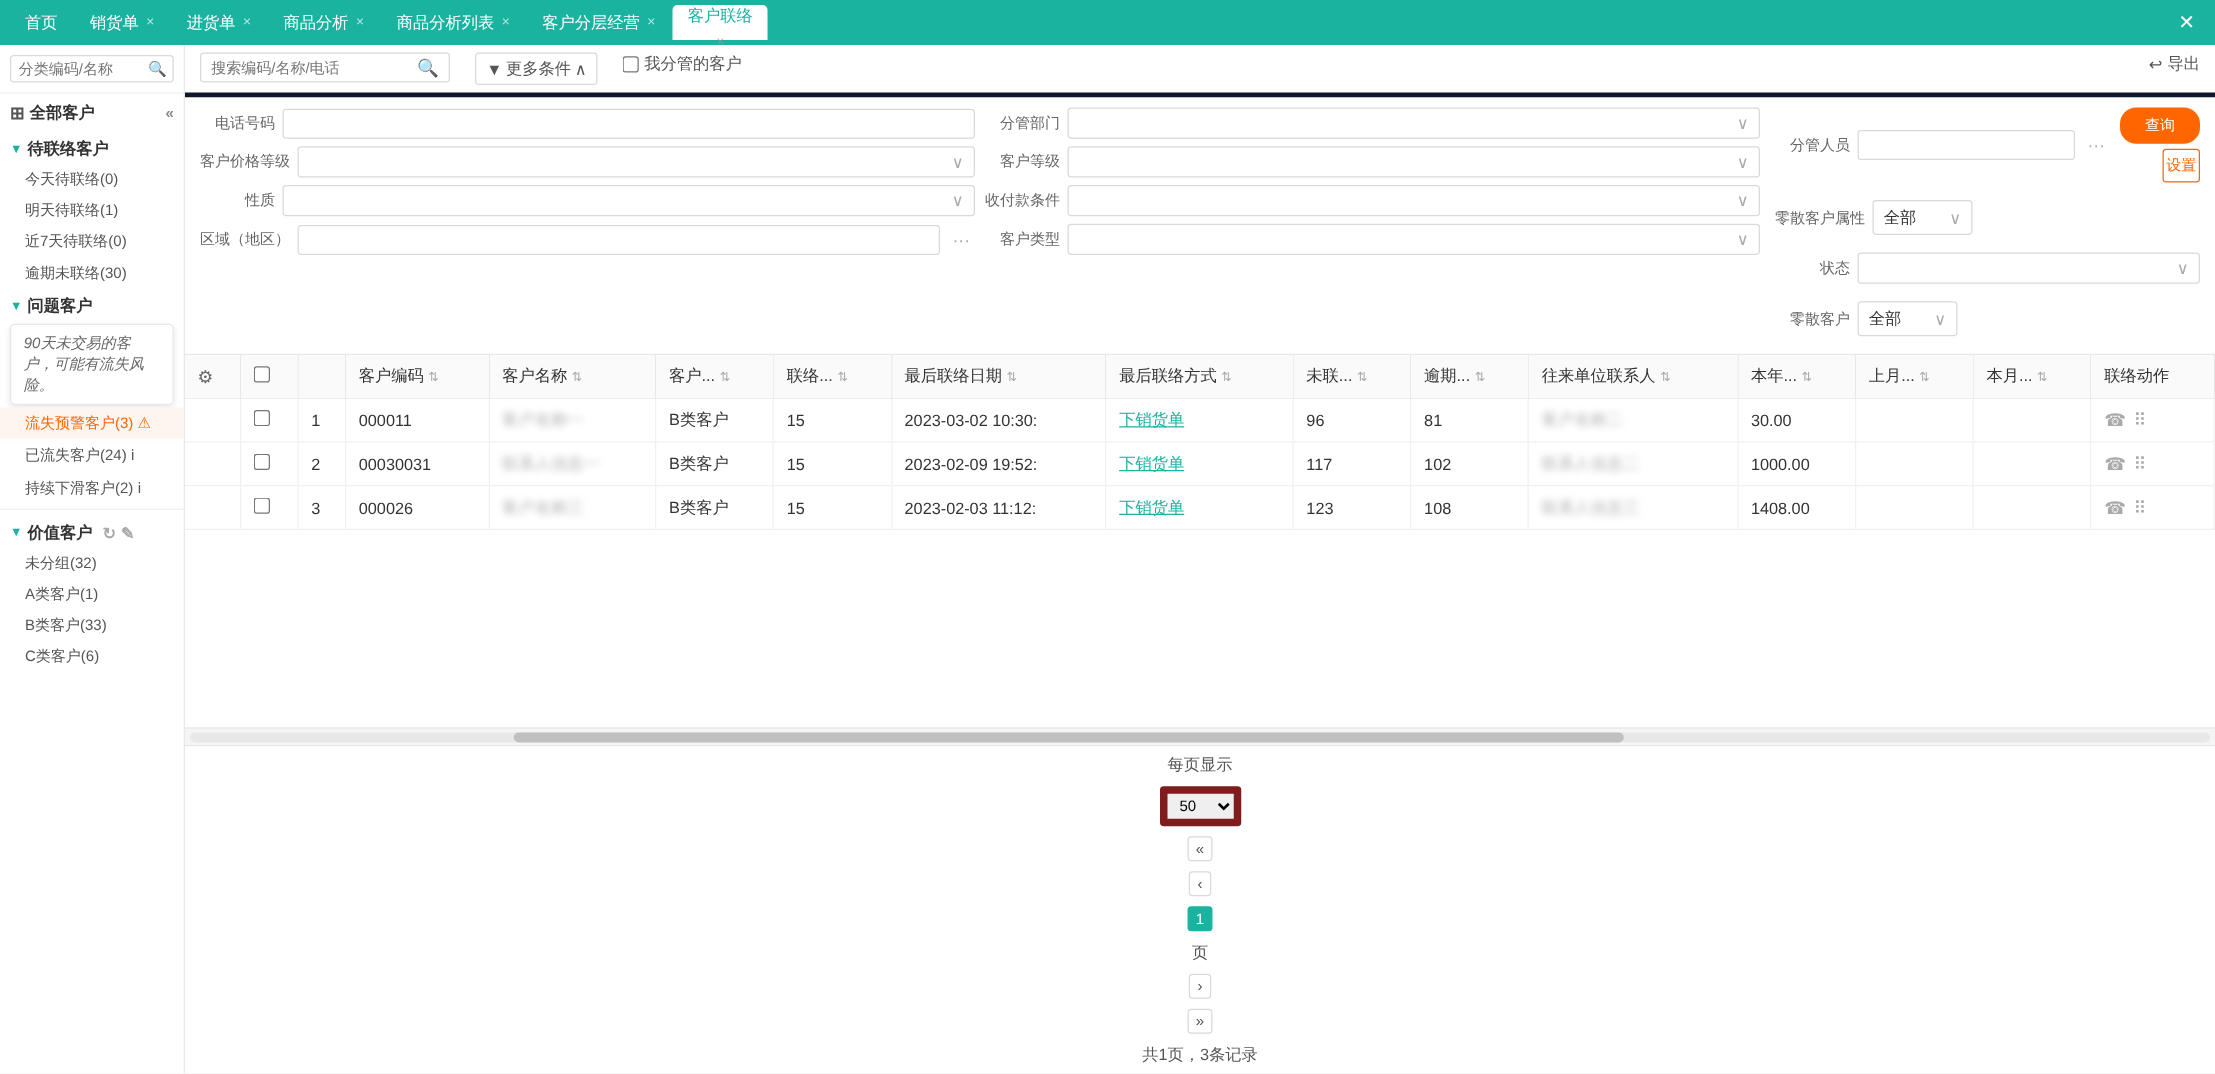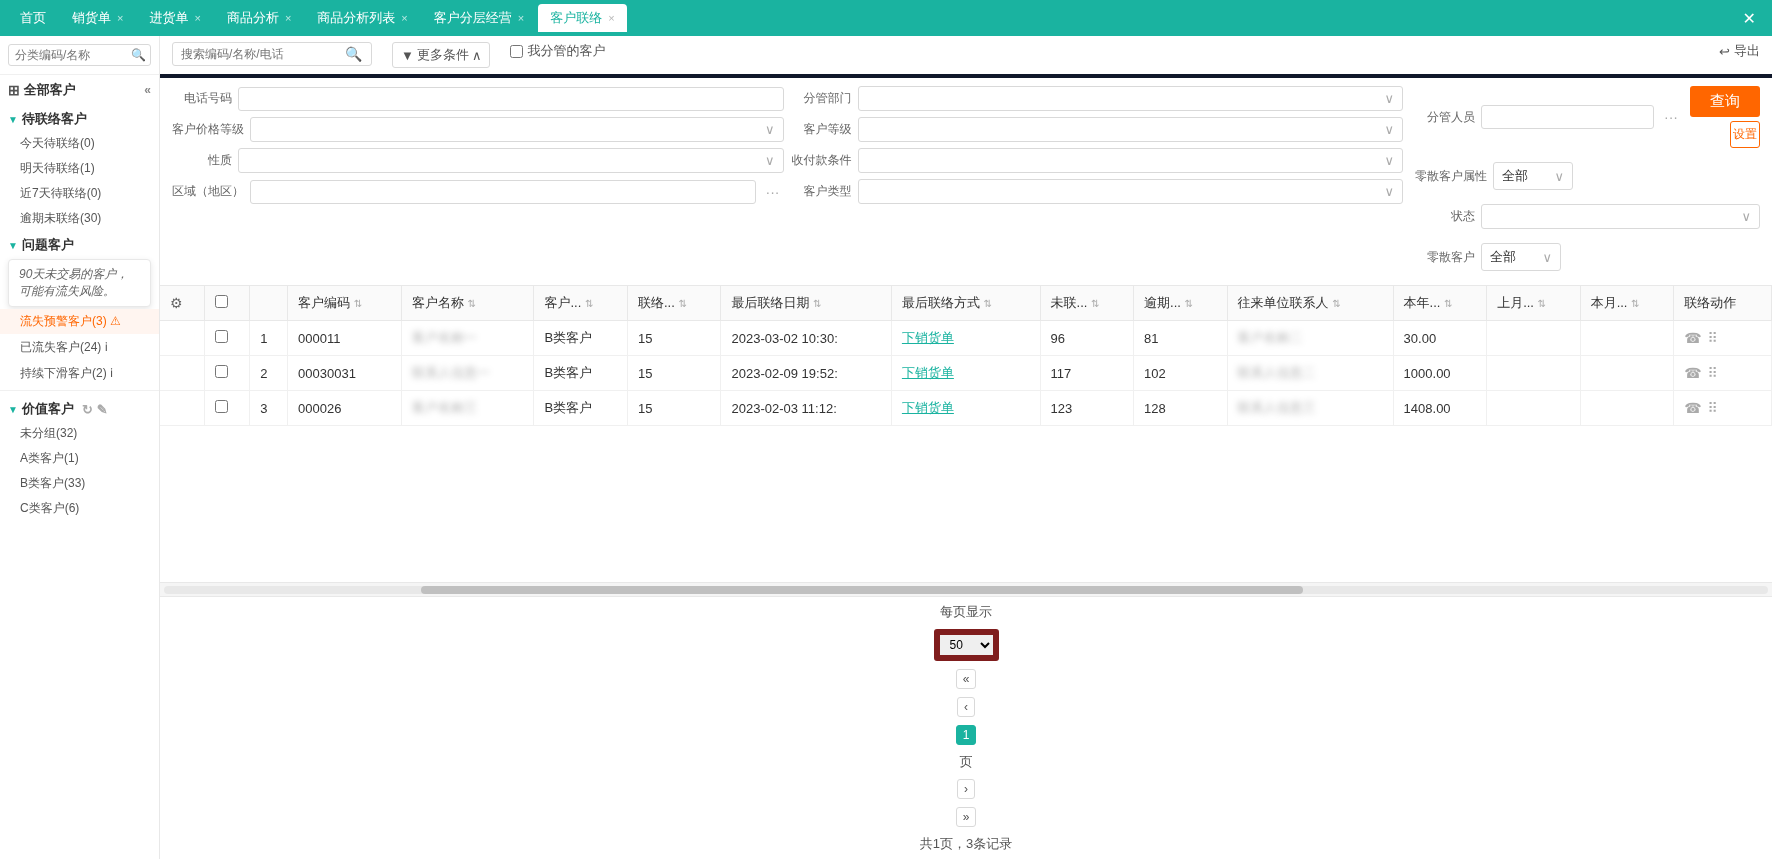--- a/index.html
+++ b/index.html
@@ -19,41 +19,41 @@
       padding: 0 12px;
       display: flex;
       align-items: center;
       gap: 6px;
       color: #fff;
       cursor: pointer;
       border-radius: 4px 4px 0 0;
       font-size: 13px;
       white-space: nowrap;
     }
-    .nav-tab.active { background: #fff; color: #1ab3a0; border-radius: 4px 4px 0 0; }
+    .nav-tab.active { background: #fff; color: #1ab3a0; border-radius: 4px 4px 0 0; flex-direction: column; }
     .nav-tab .close-x { font-size: 11px; color: inherit; opacity: 0.7; cursor: pointer; }
     .nav-tab.active .close-x { color: #999; }
     .top-right-close {
       margin-left: auto;
       color: #fff;
       cursor: pointer;
       font-size: 16px;
       padding: 0 8px;
     }
 
     
     .main-layout {
       display: flex;
       height: calc(100vh - 36px);
       background: #f0f0f0;
     }
 
     
     .sidebar {
-      width: 160px;
+      width: 148px;
       background: #fff;
       border-right: 1px solid #e8e8e8;
       overflow-y: auto;
       flex-shrink: 0;
     }
     .sidebar-search {
       padding: 8px;
       display: flex;
       align-items: center;
       border-bottom: 1px solid #f0f0f0;
@@ -205,24 +205,24 @@
       justify-content: space-between;
       cursor: pointer;
       min-width: 150px;
     }
     .filter-select .arrow { color: #aaa; }
     .filter-more { color: #aaa; cursor: pointer; font-size: 14px; padding: 0 4px; }
     .query-btn {
       background: #ff6600;
       color: #fff;
       border: none;
-      border-radius: 3px;
+      border-radius: 13px;
       padding: 6px 20px;
       cursor: pointer;
-      font-size: 15px;
+      font-size: 12px;
     }
     .settings-btn {
       background: #fff;
       color: #ff6600;
       border: 1px solid #ff6600;
       border-radius: 3px;
       padding: 4px 2px;
       cursor: pointer;
       font-size: 12px;
     }
@@ -619,21 +619,21 @@
             <td></td>
             <td><input type="checkbox" style=""></td>
             <td>3</td>
             <td>000026</td>
             <td><span class="blurred">客户名称三</span></td>
             <td>B类客户</td>
             <td>15</td>
             <td>2023-02-03 11:12:</td>
             <td><span class="link-text">下销货单</span></td>
             <td>123</td>
-            <td>128</td>
+            <td>108</td>
             <td><span class="blurred">联系人信息三</span></td>
             <td>1408.00</td>
             <td></td>
             <td></td>
             <td>
               <div class="action-icons">
                 <span class="action-icon">☎</span>
                 <span class="action-icon">⠿</span>
               </div>
             </td>

